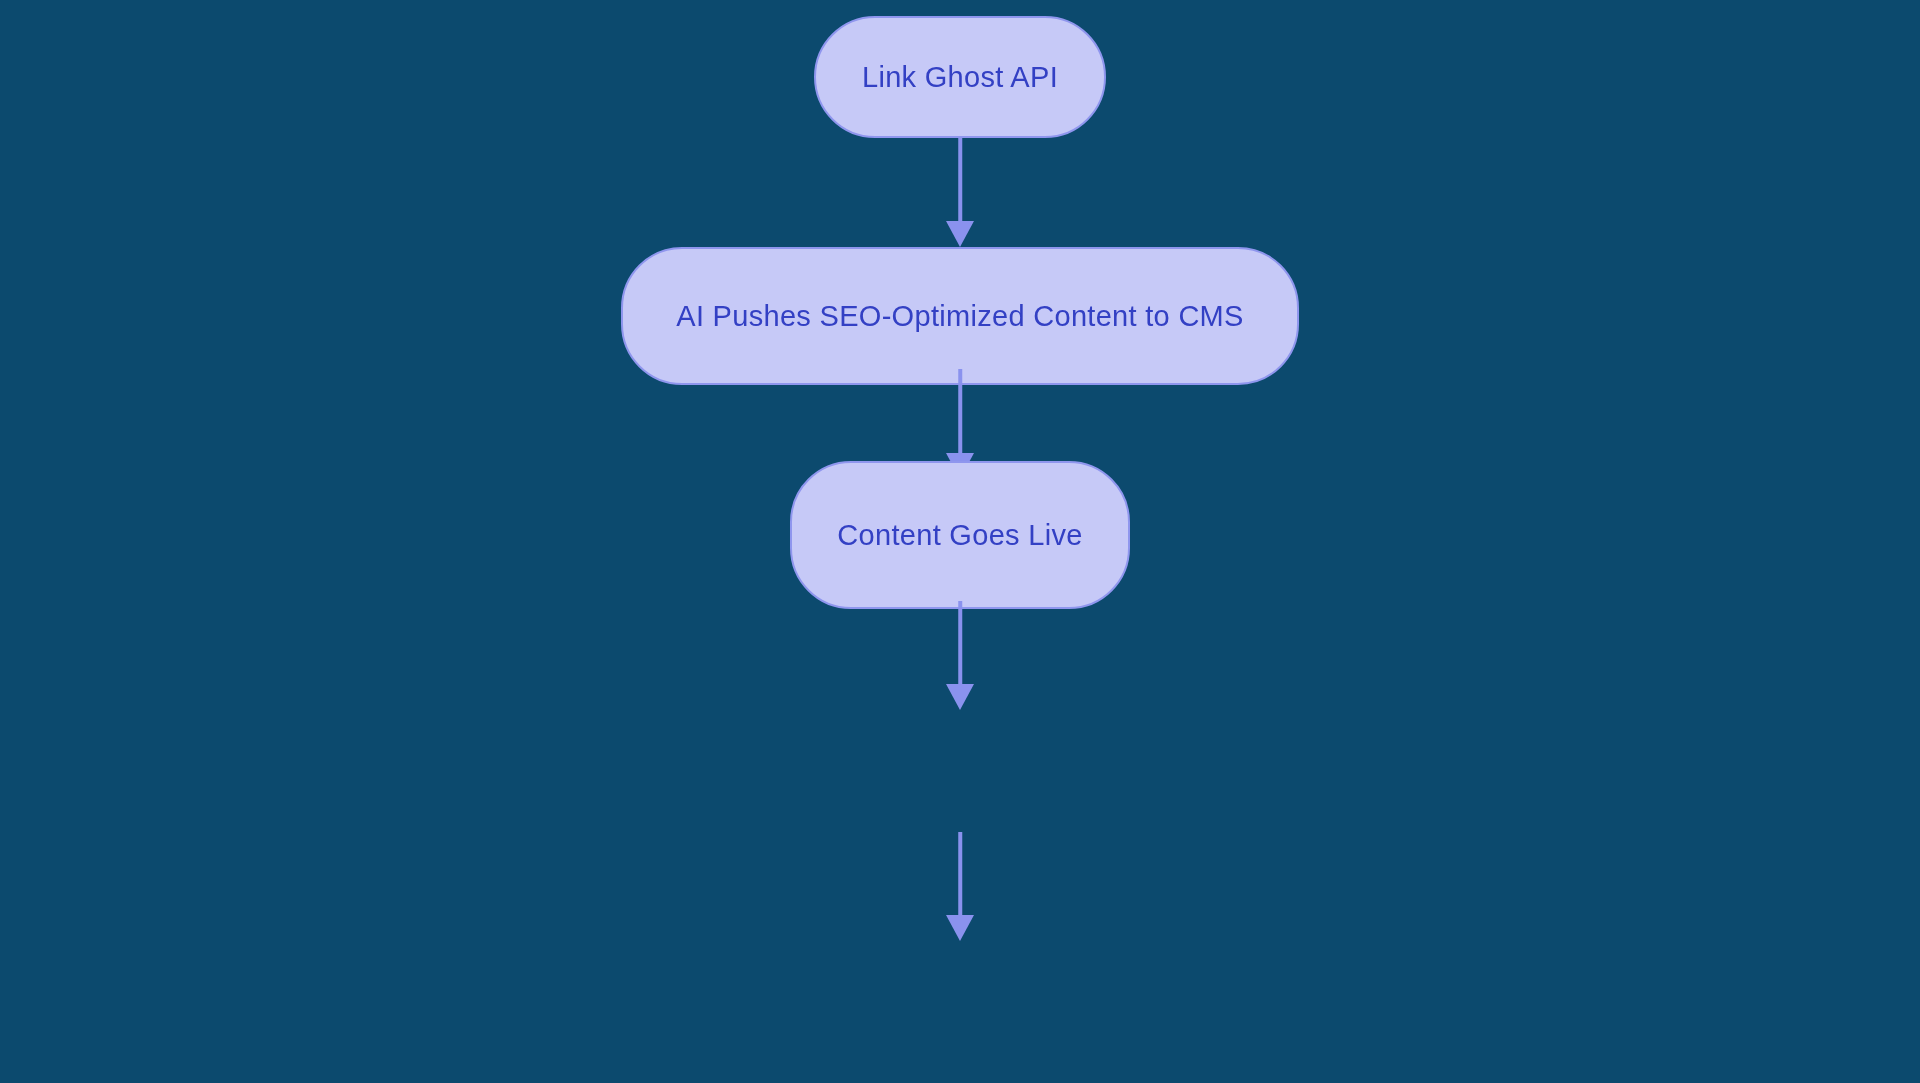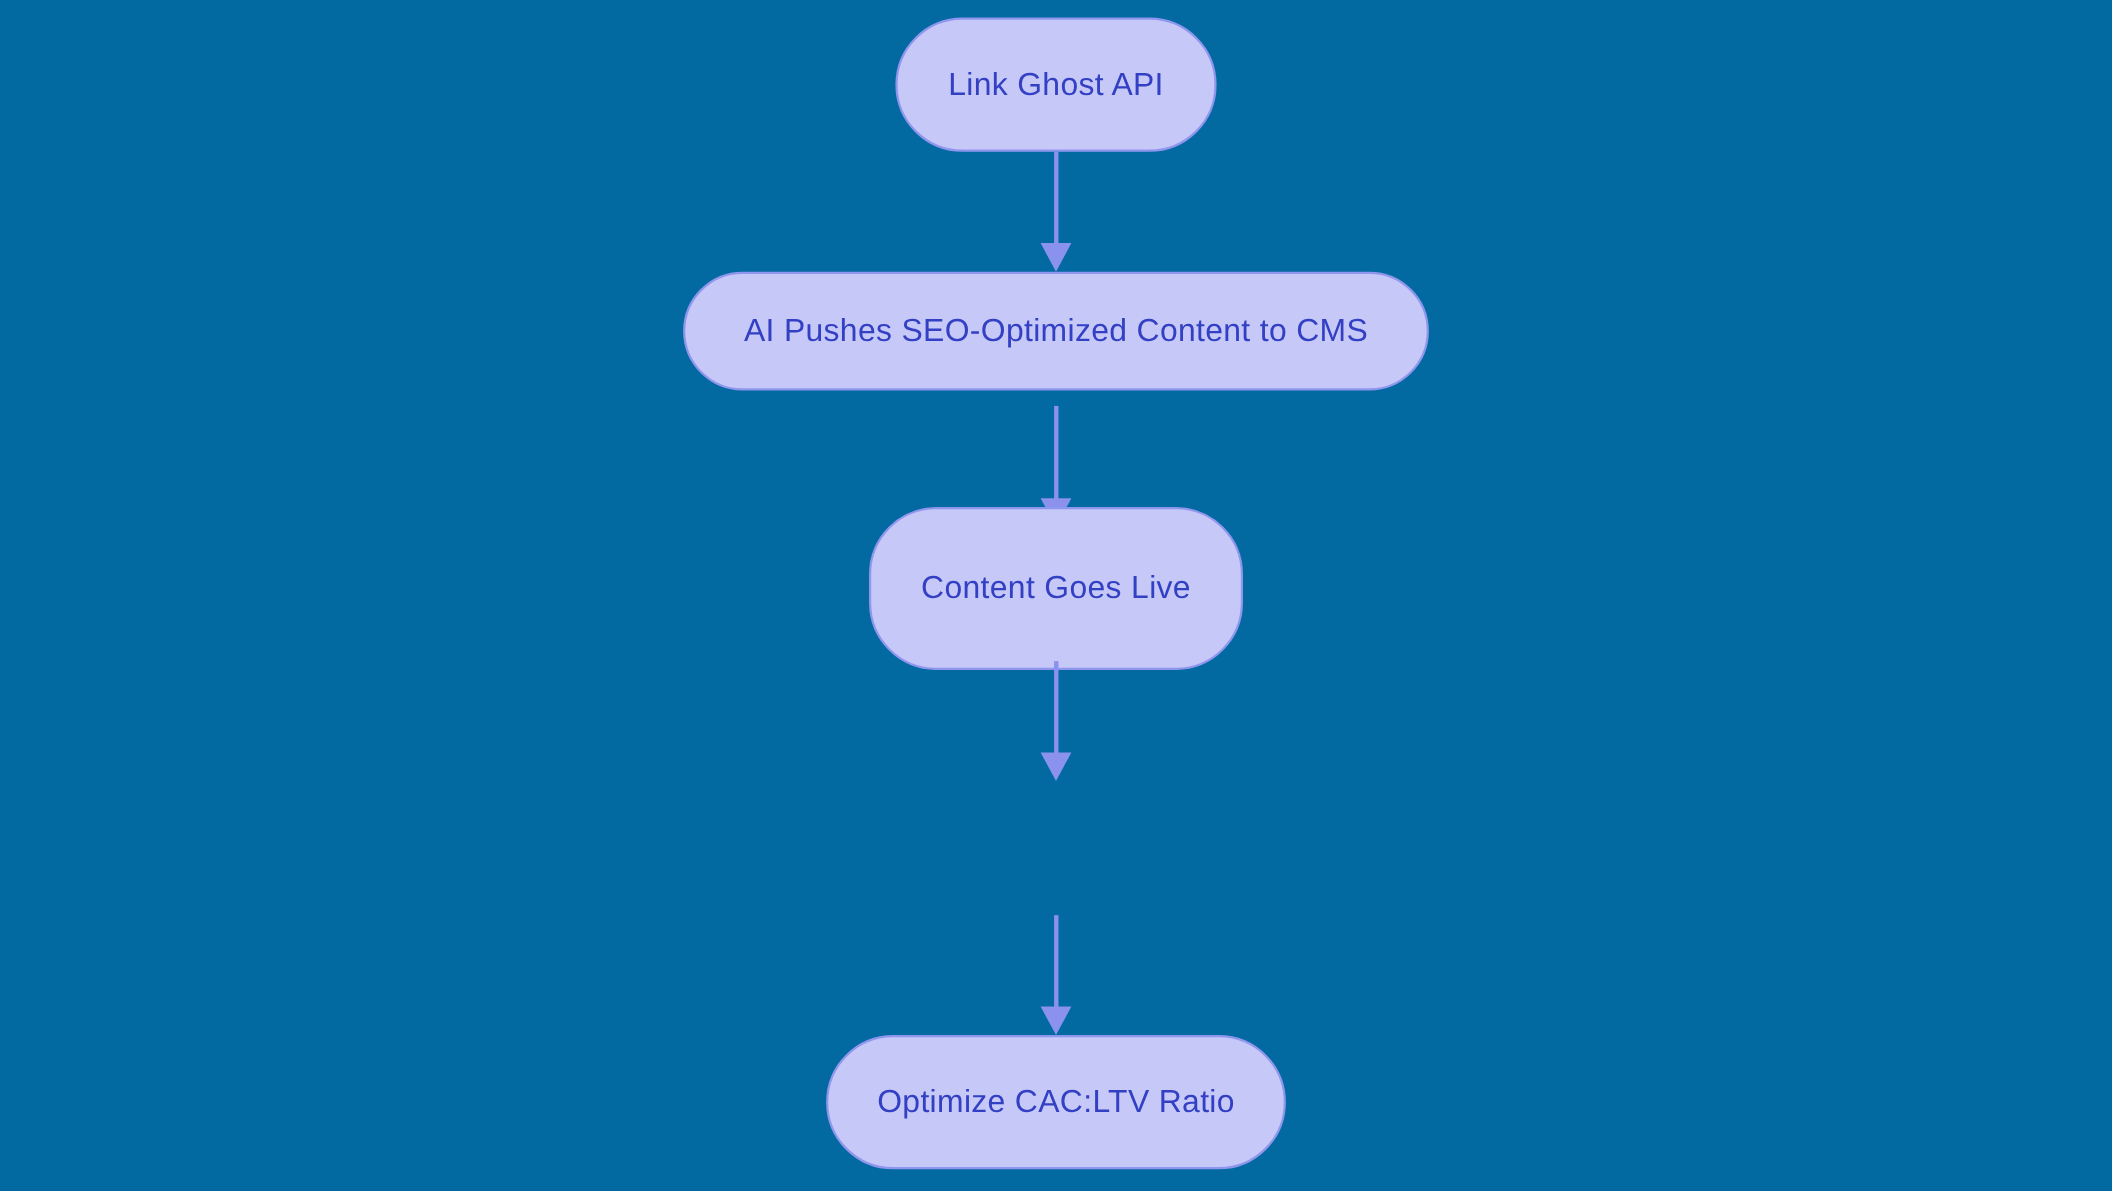--- a/index.html
+++ b/index.html
@@ -4,42 +4,42 @@
 <style>
   html, body {
     margin: 0;
     padding: 0;
     background: #ffffff;
   }
   .canvas {
     position: relative;
     width: 1920px;
     height: 1083px;
-    background: #0369a1;
+    background: #0c4a6e;
     overflow: hidden;
     font-family: "Liberation Sans", sans-serif;
   }
   .node {
     position: absolute;
     box-sizing: border-box;
     background: var(--node-fill, #c6c9f7);
     border: 2px solid var(--node-border, #8f96ee);
     border-radius: 61px;
     display: flex;
     align-items: center;
     justify-content: center;
     font-size: 29px;
     font-weight: 400;
     letter-spacing: 0.3px;
     color: var(--node-text, #3340c4);
     text-align: center;
     white-space: nowrap;
   }
   .n1 { left: 814px; top:  16px; width: 292px; height: 122px; }
-  .n2 { left: 621px; top: 247px; width: 678px; height: 108px; }
+  .n2 { left: 621px; top: 247px; width: 678px; height: 138px; }
   .n3 { left: 790px; top: 461px; width: 340px; height: 148px; }
   .n4 { left: 743px; top: 710px; width: 434px; height: 122px; }
   .n5 { left: 751px; top: 941px; width: 418px; height: 122px; }
 
   .arrow {
     position: absolute;
     left: 946px;
     width: 28px;
   }
   .a1 { top: 138px; height: 109px; }
@@ -92,15 +92,14 @@
     <div class="arrow-line"></div>
     <div class="arrow-head"></div>
   </div>
 
 
   <div class="arrow a4">
     <div class="arrow-line"></div>
     <div class="arrow-head"></div>
   </div>
 
-  <div class="node n5">Optimize CAC:LTV Ratio</div>
 
 </div>
 
 </body></html>

